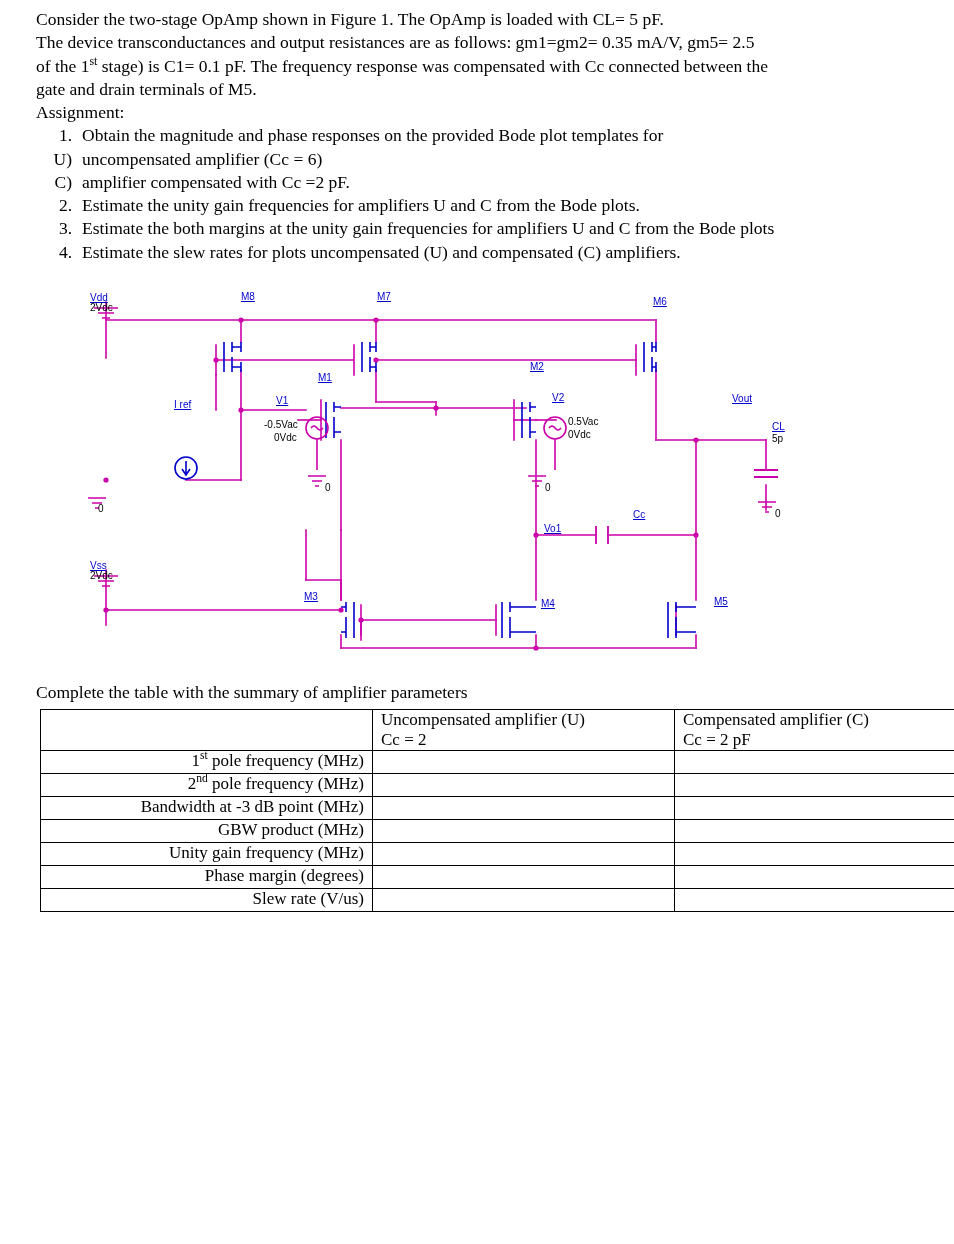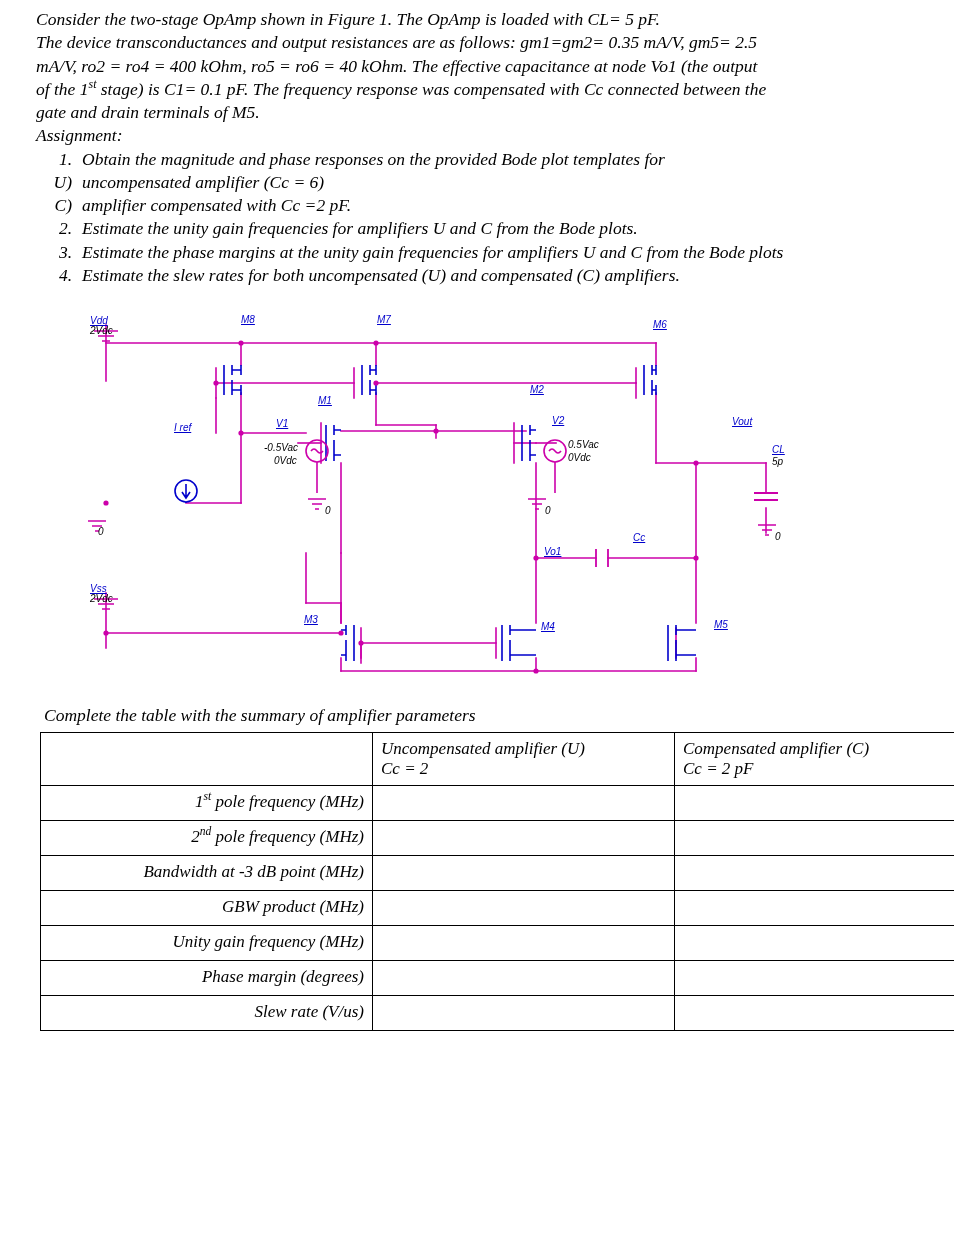--- a/index.html
+++ b/index.html
@@ -13,21 +13,20 @@
     font-family: "Liberation Serif", serif;
     color: #000000;
     position: relative;
   }
   .page {
     width: 954px;
     min-height: 1244px;
     position: relative;
     box-sizing: border-box;
     padding: 8px 14px 0 36px;
-    font-style: italic;
   }
   .prose {
     font-size: 17.5px;
     line-height: 1.33;
   }
   .prose p {
     margin: 0 0 0 0;
     white-space: nowrap;
   }
   .indent-list {
@@ -59,32 +58,32 @@
     position: relative;
     width: 920px;
     height: 390px;
     margin: 16px 0 6px 0;
   }
   .schematic-wrap svg { display: block; }
 
   
   .table-caption {
     font-size: 17.5px;
-    margin: 12px 0 6px 8px;
+    margin: 12px 0 6px 0;
   }
   table.params {
     border-collapse: collapse;
     width: 884px;
     margin-left: 4px;
     table-layout: fixed;
   }
   table.params td {
     border: 1px solid #000;
     font-size: 17px;
-    padding: 6px 8px;
+    padding: 0 8px;
     vertical-align: top;
     height: 22px;
   }
   table.params td.rowhead {
     width: 315px;
     white-space: nowrap;
     text-align: right;
   }
   table.params td.colhead {
     width: 285px;
@@ -101,21 +100,20 @@
   }
 </style>
 </head>
 <body>
 
 <div class="page">
 
   <div class="prose">
     <p>Consider the two-stage OpAmp shown in Figure 1. The OpAmp is loaded with CL= 5 pF.</p>
     <p>The device transconductances and output resistances are as follows: gm1=gm2= 0.35 mA/V, gm5= 2.5</p>
-    <p>mA/V, ro2 = ro4 = 400 kOhm, ro5 = ro6 = 40 kOhm. The effective capacitance at node Vo1 (the output</p>
     <p>of the 1<sup>st</sup> stage) is C1= 0.1 pF. The frequency response was compensated with Cc connected between the</p>
     <p>gate and drain terminals of M5.</p>
     <p>Assignment:</p>
 
     <div class="indent-list">
       <div class="li-row">
         <span class="li-num">1.</span>
         <span class="li-text">Obtain the magnitude and phase responses on the provided Bode plot templates for</span>
       </div>
       <div class="li-row">
@@ -129,25 +127,25 @@
     </div>
 
 
     <div class="indent-list">
       <div class="li-row">
         <span class="li-num deep">2.</span>
         <span class="li-text">Estimate the unity gain frequencies for amplifiers U and C from the Bode plots.</span>
       </div>
       <div class="li-row wrap" style="max-width:915px;">
         <span class="li-num deep">3.</span>
-        <span class="li-text">Estimate the phase margins at the unity gain frequencies for amplifiers U and C from the Bode plots</span>
+        <span class="li-text">Estimate the both margins at the unity gain frequencies for amplifiers U and C from the Bode plots</span>
       </div>
       <div class="li-row">
         <span class="li-num deep">4.</span>
-        <span class="li-text">Estimate the slew rates for both uncompensated (U) and compensated (C) amplifiers.</span>
+        <span class="li-text">Estimate the slew rates for plots uncompensated (U) and compensated (C) amplifiers.</span>
       </div>
     </div>
   </div>
 
   <div class="schematic-wrap">
     <svg width="920" height="390" viewBox="0 0 920 390" xmlns="http://www.w3.org/2000/svg">
       <g stroke="#cc00aa" stroke-width="1.6" fill="none" stroke-linecap="square">
 
         <path d="M70 22 L70 78"></path>
         <path d="M70 40 L205 40"></path>

